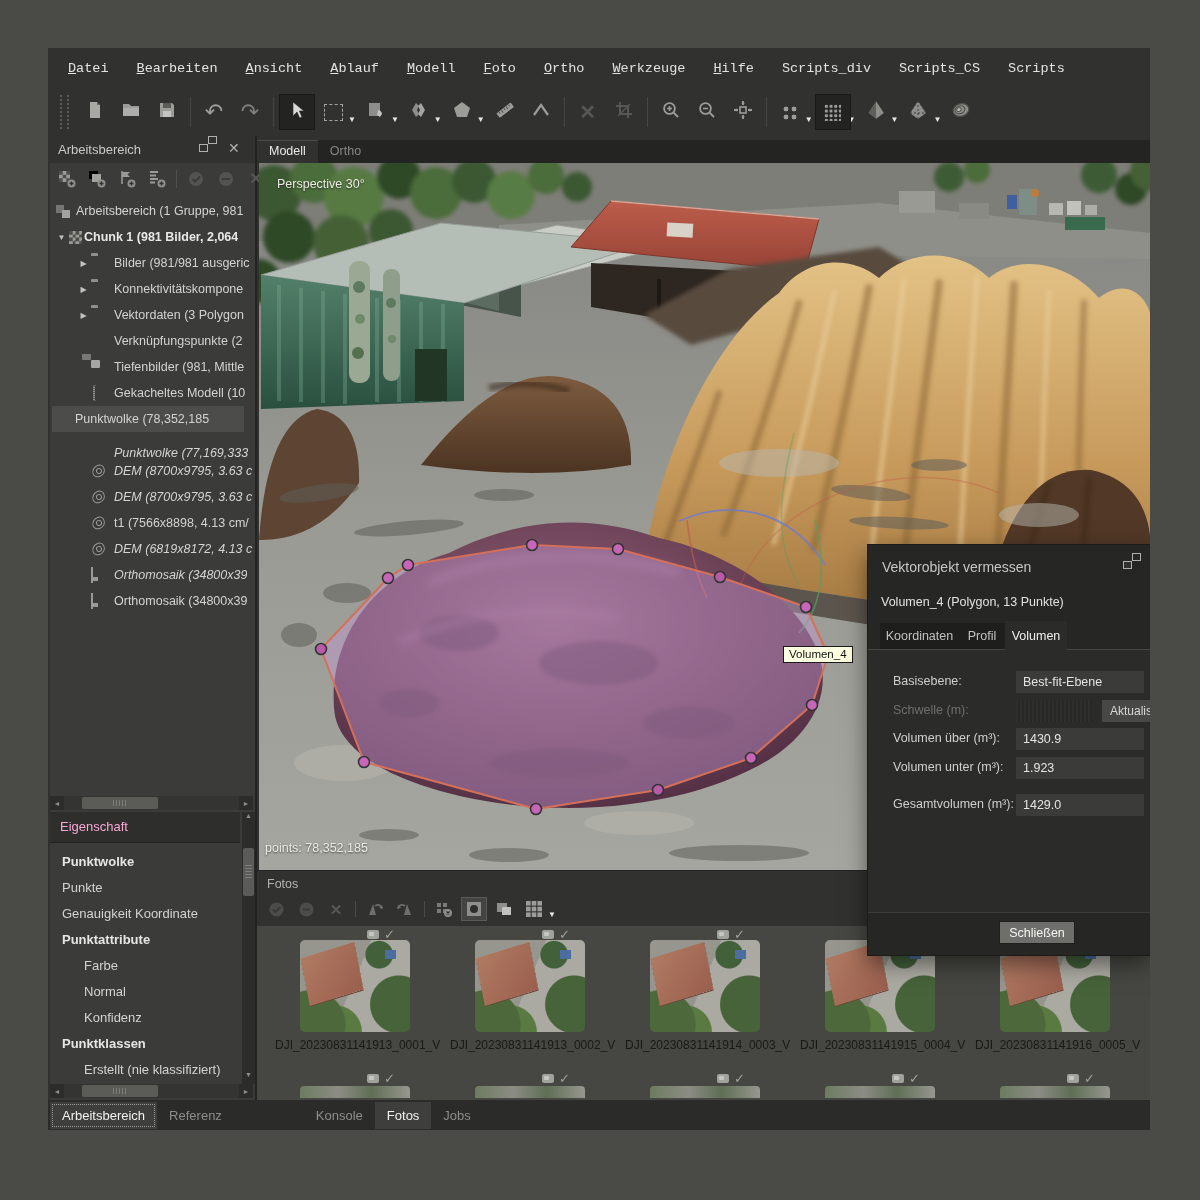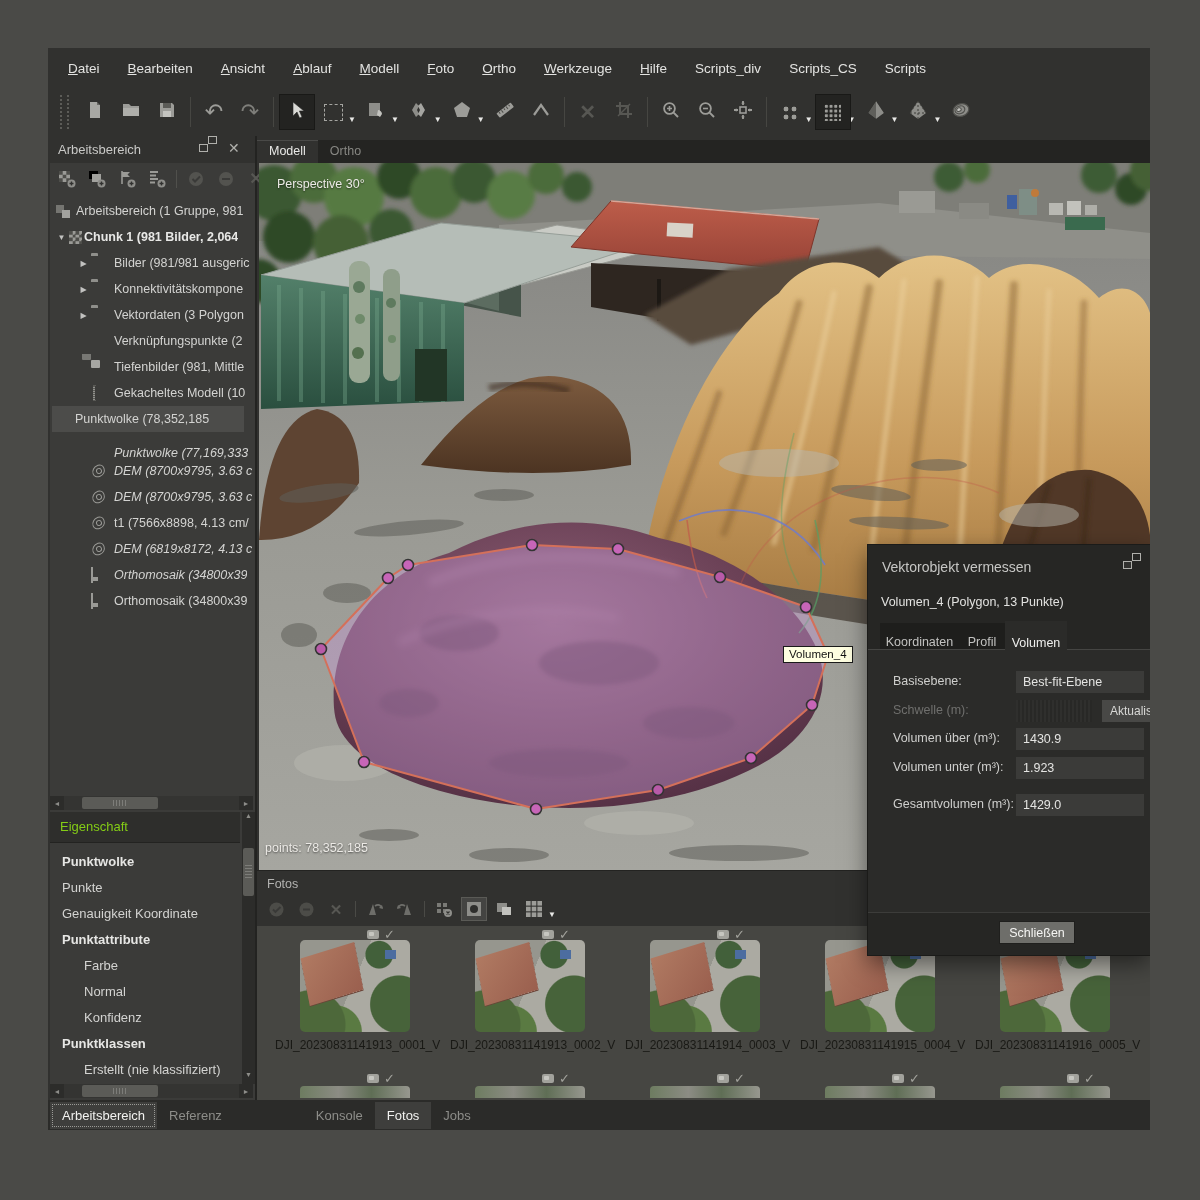--- a/index.html
+++ b/index.html
@@ -2,21 +2,21 @@
 <html><head>
 <meta charset="utf-8">
 <style>
   html,body{margin:0;padding:0;background:#4a4a47;font-family:"Liberation Sans",sans-serif;}
   #stage{position:relative;width:1200px;height:1200px;background:#4a4a47;overflow:hidden;}
   #app{position:absolute;left:48px;top:48px;width:1102px;height:1082px;background:#31312f;overflow:hidden;box-shadow:0 0 0 1px #26262  4;}
   .dots{background-image:radial-gradient(rgba(255,255,255,.028) 1px,transparent 1.2px);background-size:3px 3px;}
   .abs{position:absolute;}
   
   .menubar{position:absolute;left:0;top:0;width:100%;height:40px;display:flex;align-items:center;padding-left:6px;color:#e3e3e1;font-size:13.5px;}
-  .menu-item{padding:5px 14px;white-space:nowrap;}
+  .menu-item{padding:5px 14px;white-space:nowrap;font-family:Liberation Mono, monospace;}
   .mn{text-decoration:underline;}
   
   .toolbar{position:absolute;left:0;top:40px;width:100%;height:48px;display:flex;align-items:center;padding-left:10px;border-bottom:1px solid #29292  7;}
   .grip{width:5px;height:34px;border-left:2px dotted #5c5c58;border-right:2px dotted #5c5c58;margin:0 8px 0 2px;}
   .tbtn{width:36px;height:36px;display:flex;align-items:center;justify-content:center;position:relative;flex:none;}
   .tbtn.pressed{background:#232321;box-shadow:inset 0 0 0 1px #191917;}
   .tsep{width:1px;height:30px;background:#46464  2;background:#464642;margin:0 5px;flex:none;}
   .caret{font-size:8px;color:#e8e8e6;margin:14px 2px 0 -3px;flex:none;}
   .gly{color:#9c9c98;line-height:1;}
   .gly.dis{color:#575753;}
@@ -46,21 +46,21 @@
   
   .mode-strip{position:absolute;left:209px;top:92px;width:893px;height:23px;background:#242422;display:flex;align-items:flex-end;font-size:12.5px;}
   .mode-tab{padding:4px 12px 5px;color:#87878  3;color:#878783;}
   .mode-tab.act{background:#31312f;color:#e8e8e6;box-shadow:inset 0 1px 0 #4a4a48;}
   .ov-label{position:absolute;color:#eceae6;font-size:12.5px;text-shadow:0 1px 2px rgba(0,0,0,.55);pointer-events:none;}
   .tooltip{position:absolute;background:#ffffe1;border:1px solid #1a1a1a;color:#111;font-size:11.5px;padding:1px 5px 2px;white-space:nowrap;}
   
   #dlg{position:absolute;left:820px;top:497px;width:282px;height:410px;background:#262624;box-shadow:0 0 0 1px #1b1b19,0 8px 22px rgba(0,0,0,.5);overflow:hidden;z-index:40;}
   .dlg-title{position:absolute;left:14px;top:14px;color:#c6c6c4;font-size:14px;}
   .dlg-sub{position:absolute;left:13px;top:50px;color:#e2e2e0;font-size:12.5px;}
-  .dtab{position:absolute;top:78px;height:26px;display:flex;align-items:flex-end;justify-content:center;font-size:12.5px;color:#c2c2c0;background:#1e1e1c;box-shadow:inset 0 0 0 1px #33333  1, inset 0 0 0 1px #333331;}
+  .dtab{position:absolute;top:78px;height:26px;display:flex;align-items:center;justify-content:center;font-size:12.5px;color:#c2c2c0;background:#1e1e1c;box-shadow:inset 0 0 0 1px #33333  1, inset 0 0 0 1px #333331;}
   .dtab.act{background:#2b2b29;color:#eeeeec;height:29px;top:76px;box-shadow:inset 0 1px 0 #55555  3, inset 0 1px 0 #555553;z-index:2;}
   .dbody{position:absolute;left:0;top:104px;width:282px;height:262px;background:#2b2b29;border-top:1px solid #454543;}
   .drow{position:absolute;left:0;width:100%;height:22px;}
   .dlabel{position:absolute;left:25px;top:3px;font-size:12.5px;color:#cfcfcd;white-space:nowrap;}
   .dlabel.dis{color:#6f6f6d;}
   .dfield{position:absolute;left:148px;top:0;width:128px;height:22px;background:#3b3b39;color:#e4e4e2;font-size:12.5px;display:flex;align-items:center;padding-left:7px;box-sizing:border-box;}
   .dfield.disab{width:76px;background:repeating-linear-gradient(90deg,#2f2f2d 0 2px,#282826 2px 4px);}
   .dbtn{position:absolute;top:0;height:22px;background:#48484  6;background:#484846;color:#d8d8d6;font-size:12px;display:flex;align-items:center;padding:0 8px;white-space:nowrap;}
   .close-btn{position:absolute;left:132px;top:377px;width:74px;height:21px;background:#6e6e6a;color:#f5f5f3;font-size:12.5px;display:flex;align-items:center;justify-content:center;box-shadow:0 0 0 1px #1f1f1d;}
   
@@ -396,21 +396,21 @@
 
     <div class="sbh" style="left:0;top:660px;width:203px">
       <span class="ar">◄</span>
       <span class="trk">
             <span class="th" style="left:18px;width:76px"></span>
           </span>
       <span class="ar">►</span>
     </div>
 
     <div class="abs dots" style="left:0;top:676px;width:190px;height:30px;background:#2e2e2c;border-bottom:1px solid #232321">
-      <span class="abs" style="left:10px;top:7px;color:#84cc16;font-size:13px">Eigenschaft</span>
+      <span class="abs" style="left:10px;top:7px;color:#f9a8d4;font-size:13px">Eigenschaft</span>
     </div>
     <div class="prow bold" style="top:712px">
           <span>Punktwolke</span>
         </div>
     <div class="prow" style="top:738px">
           <span>Punkte</span>
         </div>
     <div class="prow" style="top:764px">
           <span>Genauigkeit Koordinate</span>
         </div>

